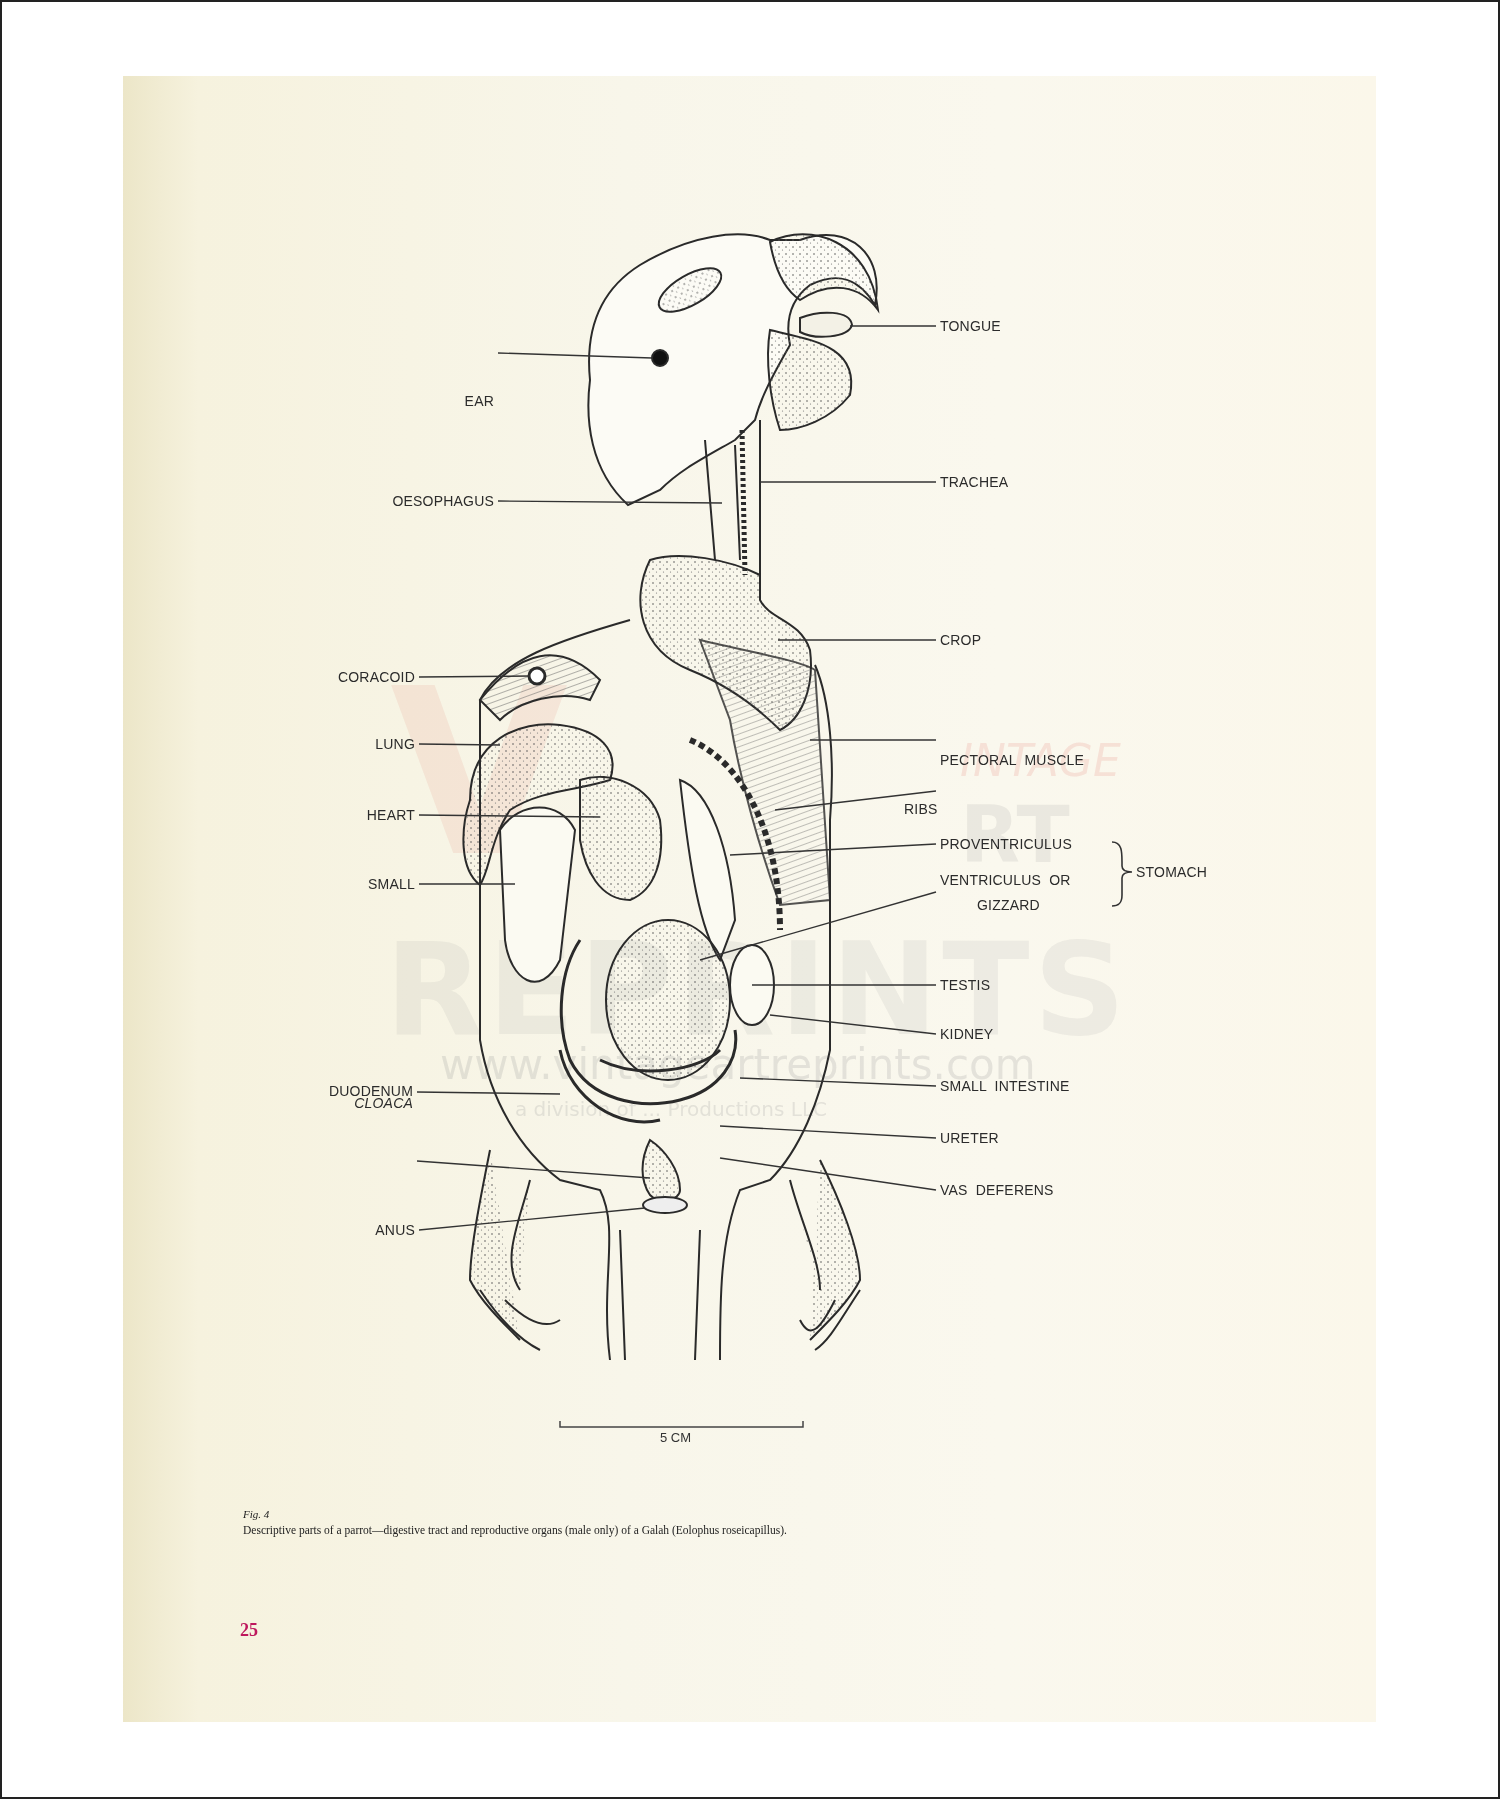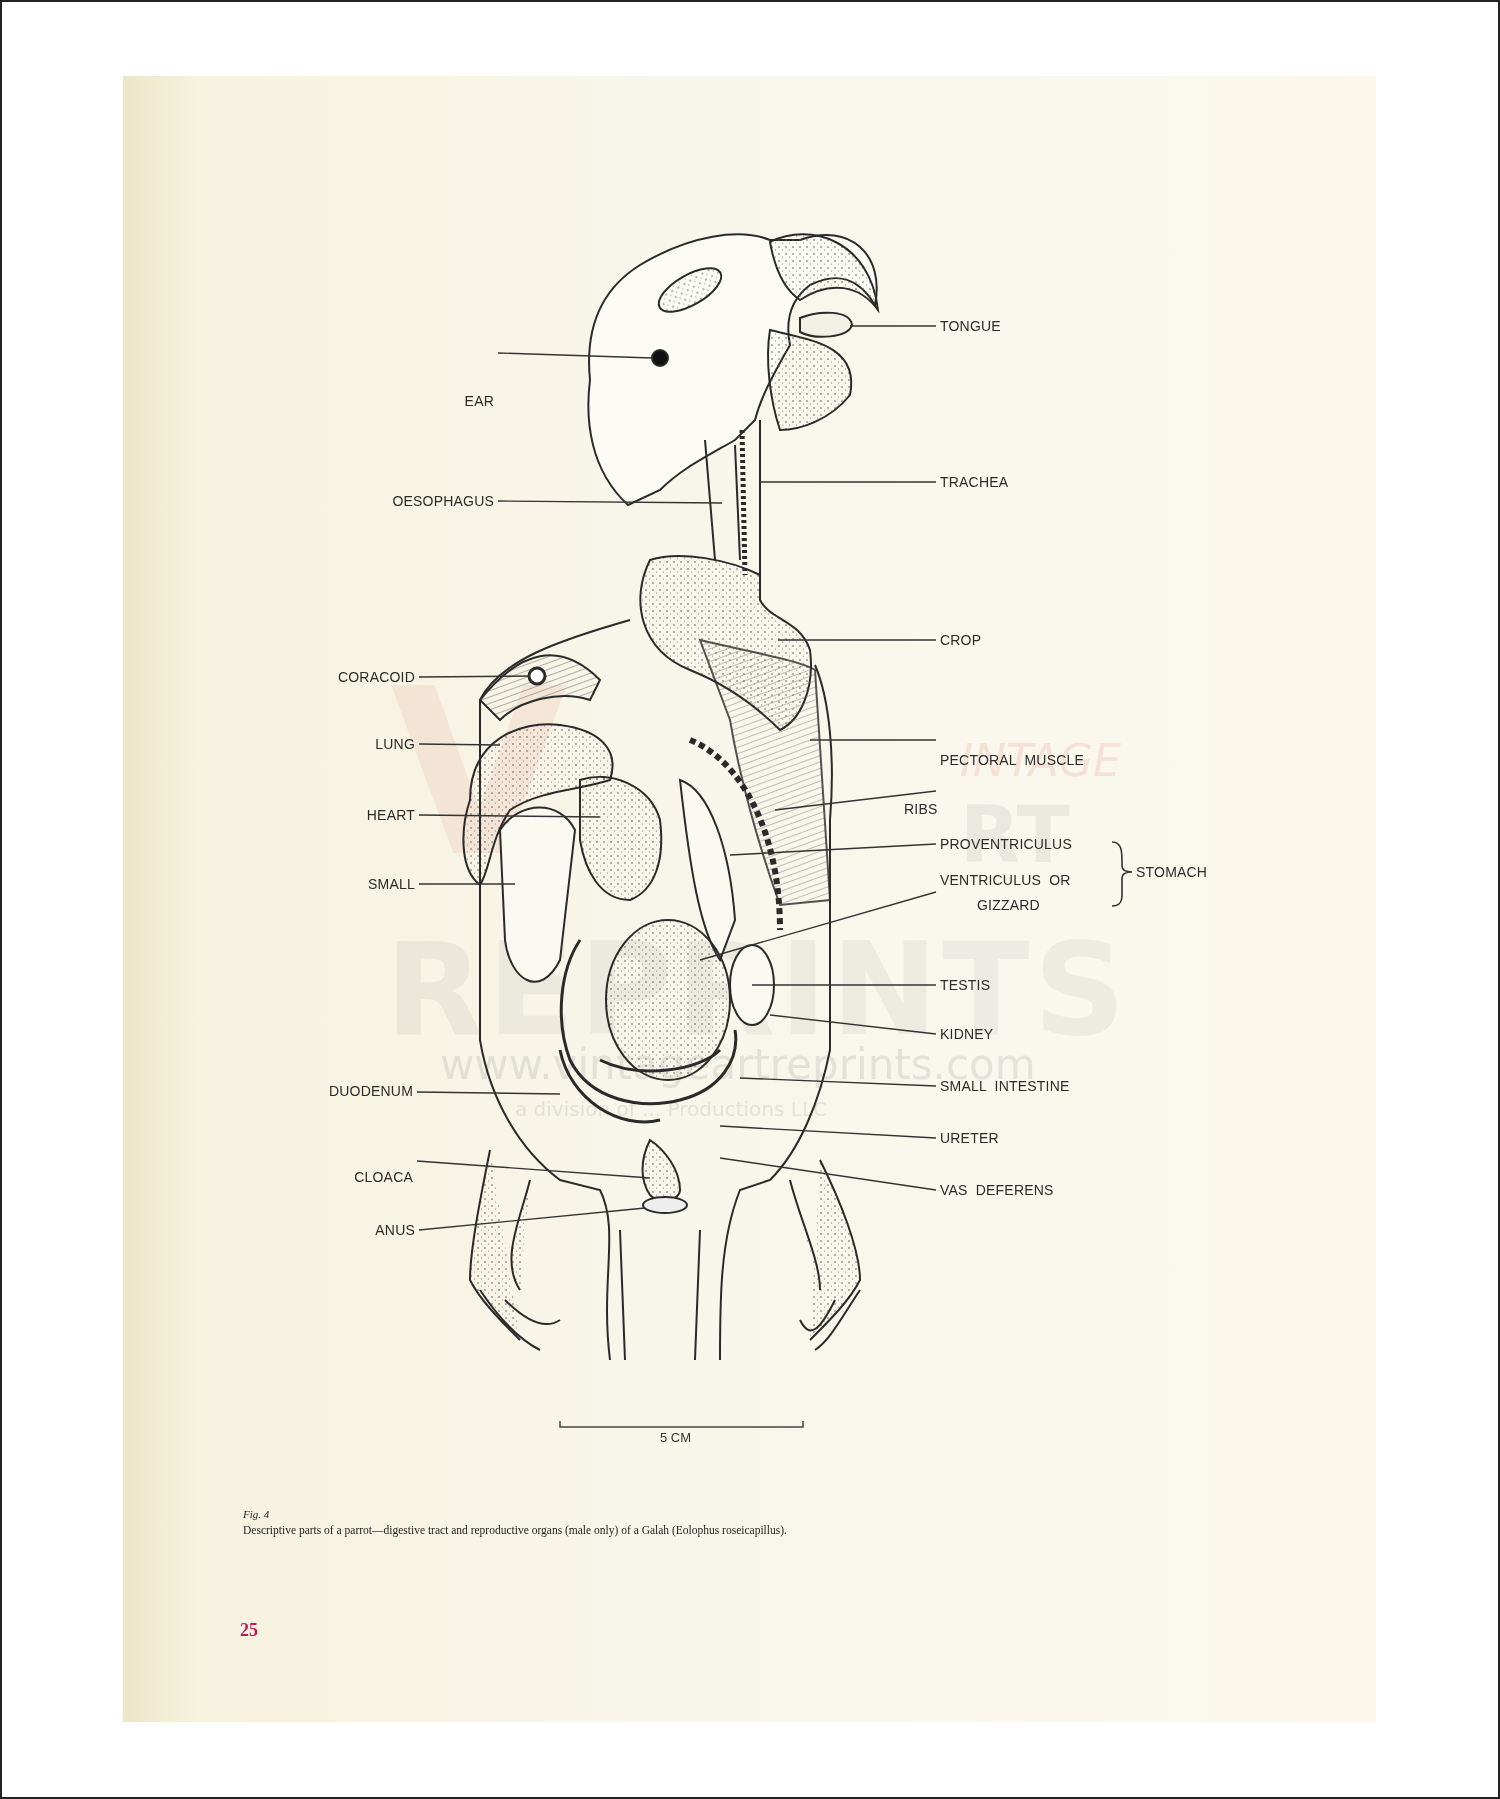--- a/index.html
+++ b/index.html
@@ -111,21 +111,21 @@
   <path d="M560 1421 L560 1427 L803 1427 L803 1421" fill="none" stroke="#444" stroke-width="1.5"></path>
 </svg>
 
 <div class="lbl left" style="right:1006px;top:343px;margin-top:48px;">EAR</div>
 <div class="lbl left" style="right:1006px;top:491px;">OESOPHAGUS</div>
 <div class="lbl left" style="right:1085px;top:667px;">CORACOID</div>
 <div class="lbl left" style="right:1085px;top:734px;">LUNG</div>
 <div class="lbl left" style="right:1085px;top:805px;">HEART</div>
 <div class="lbl left" style="right:1085px;top:874px;">SMALL</div>
 <div class="lbl left" style="right:1087px;top:1081px;">DUODENUM</div>
-<div class="lbl left" style="right:1087px;top:1167px;">CLOACA</div>
+<div class="lbl left" style="right:1087px;top:1093px;font-style:italic;">CLOACA</div>
 <div class="lbl left" style="right:1085px;top:1220px;">ANUS</div>
 
 <div class="lbl" style="left:940px;top:316px;">TONGUE</div>
 <div class="lbl" style="left:940px;top:472px;">TRACHEA</div>
 <div class="lbl" style="left:940px;top:630px;">CROP</div>
 <div class="lbl" style="left:940px;top:730px;white-space:pre;margin-top:20px;">PECTORAL  MUSCLE</div>
 <div class="lbl" style="left:904px;top:781px;margin-top:18px;">RIBS</div>
 <div class="lbl" style="left:940px;top:834px;">PROVENTRICULUS</div>
 <div class="lbl" style="left:940px;top:870px;white-space:pre;">VENTRICULUS  OR</div>
 <div class="lbl" style="left:977px;top:895px;">GIZZARD</div>

